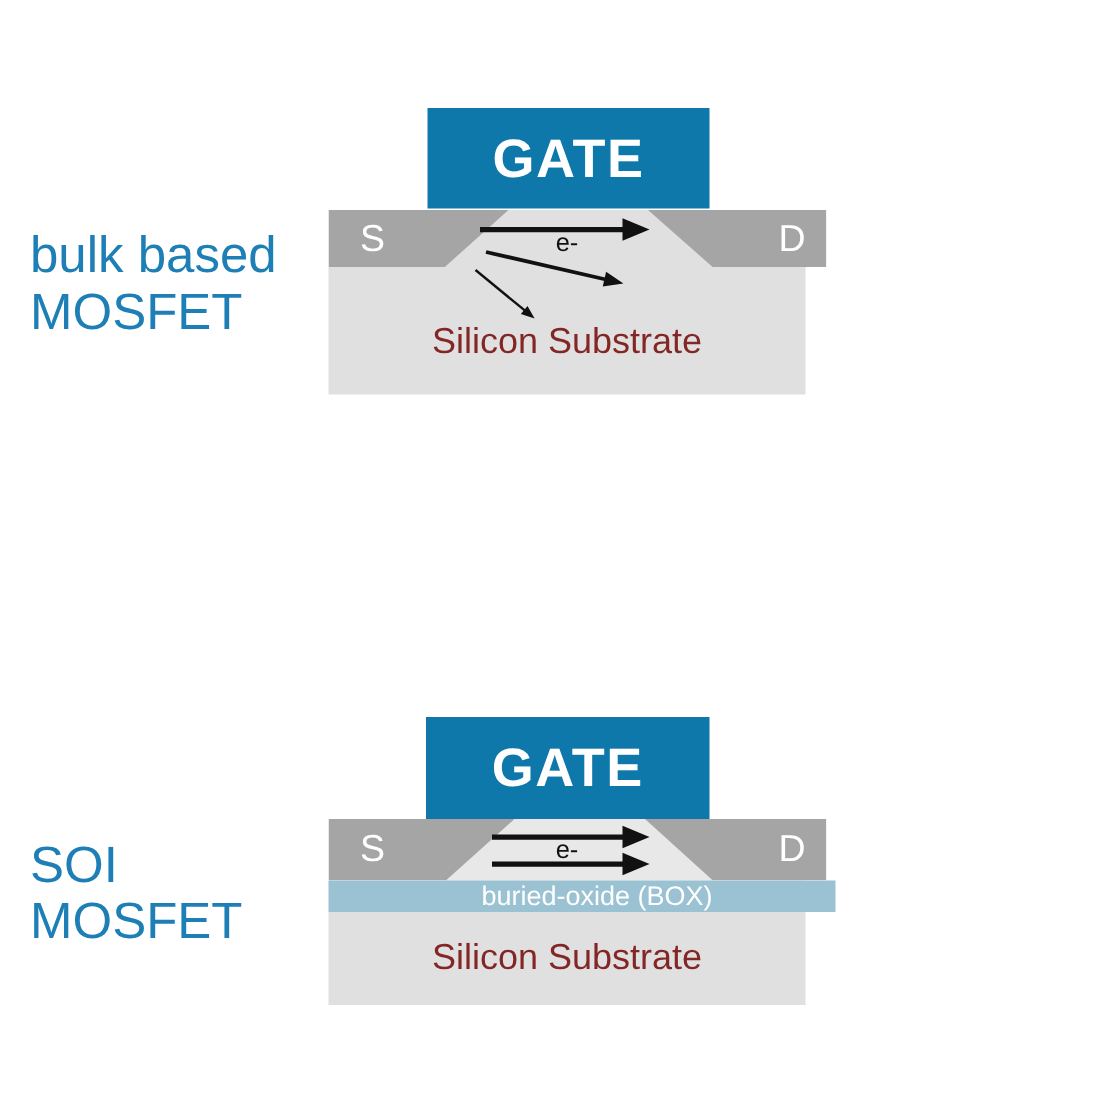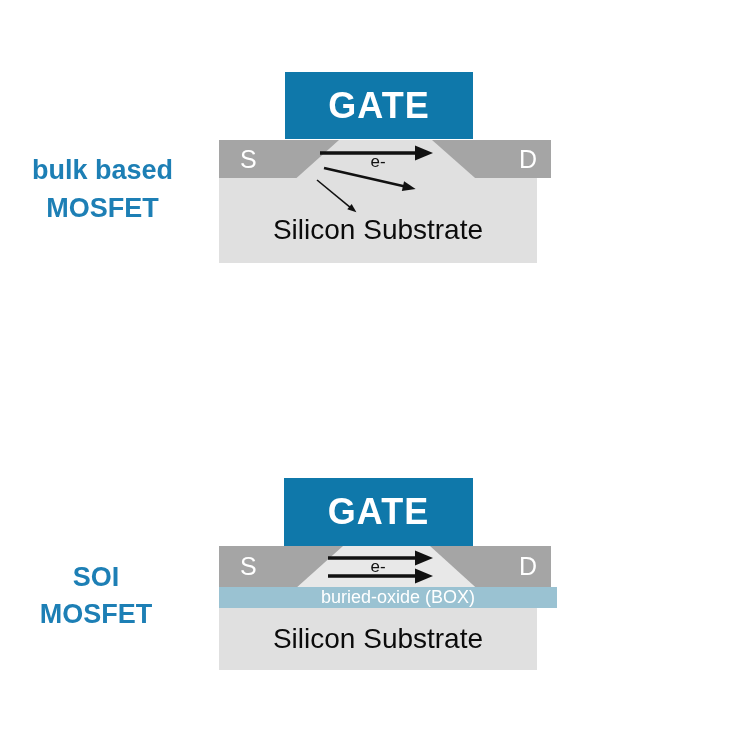--- a/index.html
+++ b/index.html
@@ -3,21 +3,21 @@
 <meta charset="utf-8">
 <style>
   html,body{margin:0;padding:0;}
   body{
     width:736px;height:736px;position:relative;background:#ffffff;
     font-family:"Liberation Sans", sans-serif;overflow:hidden;
   }
   .abs{position:absolute;}
   
   .side-label{
-    color:#1d7fb5;font-size:27px;line-height:38px;text-align:center;font-weight:bold;
+    color:#1d7fb5;font-size:34px;line-height:38px;
   }
   .side-label.soi{line-height:37px;}
   
   .gate{
     background:#0f78aa;color:#ffffff;font-size:36px;font-weight:600;
     display:flex;align-items:center;justify-content:center;letter-spacing:1px;
   }
   
   .substrate{background:#e0e0e0;}
   .film{background:#e8e8e8;}
@@ -25,21 +25,21 @@
     background:#a5a5a5;color:#ffffff;font-size:25px;
     display:flex;align-items:center;
   }
   .trap.src{padding-left:21px;justify-content:flex-start;
     clip-path:polygon(0 0,100% 0,64.6% 100%,0 100%);}
   .trap.drn{padding-right:14px;justify-content:flex-end;
     clip-path:polygon(0 0,100% 0,100% 100%,36.2% 100%);}
   .trap.src2{clip-path:polygon(0 0,100% 0,63.1% 100%,0 100%);}
   .trap.drn2{clip-path:polygon(0 0,100% 0,100% 100%,37.4% 100%);}
   .sub-text{
-    color:#000000;opacity:.95;font-size:28px;text-align:center;width:318px;
+    color:#7f1d1d;opacity:.95;font-size:24px;text-align:center;width:318px;
   }
   .box-layer{
     background:#9ac2d2;color:#ffffff;font-size:18px;line-height:21px;
     text-align:center;
   }
   .e-label{
     color:#111111;font-size:17px;text-align:center;width:36px;
   }
   svg line{stroke:#111111;}
   svg polygon{fill:#111111;}

